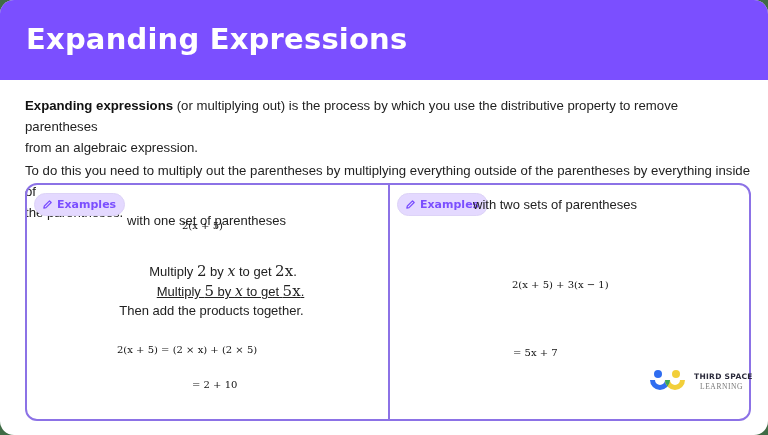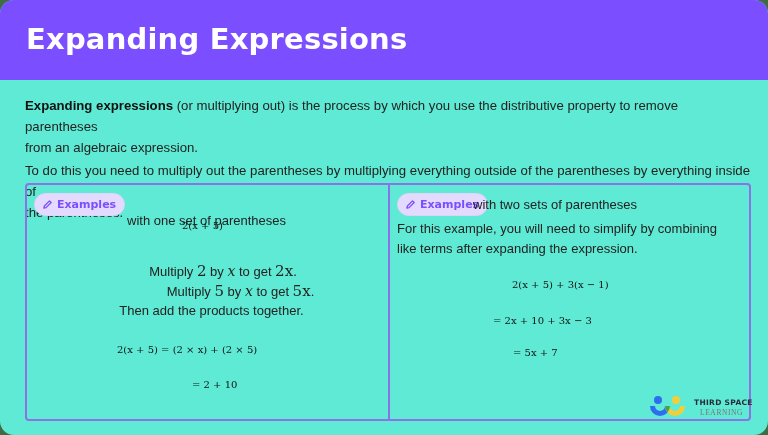--- a/index.html
+++ b/index.html
@@ -1,39 +1,39 @@
 <!DOCTYPE html>
 <html><head>
   <meta charset="utf-8">
   <style>
     * { box-sizing: border-box; margin: 0; padding: 0; }
     html, body { width: 768px; height: 435px; overflow: hidden; background: #3f6b45; }
     .page {
       position: absolute; left: 0; top: 0; width: 768px; height: 435px;
-      background: #5eead4; border-radius: 14px 14px 14px 14px; overflow: hidden;
+      background: #ffffff; border-radius: 14px 14px 14px 14px; overflow: hidden;
       font-family: "Liberation Sans", "DejaVu Sans", sans-serif; color: #1f1f1f;
     }
     .header {
       position: absolute; left: 0; top: 0; width: 768px; height: 80px;
       background: #7b4fff;
     }
     .header-title {
       position: absolute; left: 26px; top: 22px;
       font-family: "DejaVu Sans", sans-serif; font-weight: bold;
       font-size: 29px; color: #ffffff; letter-spacing: 0.2px;
     }
     .intro {
       position: absolute; left: 25px; top: 95px; width: 725px;
       font-size: 13.2px; line-height: 21px; color: #222;
     }
     .intro p { margin-bottom: 2px; }
     .intro b { font-weight: bold; color: #111; }
     .examples-box {
       position: absolute; left: 25px; top: 183px; width: 726px; height: 238px;
-      border: 2px solid #8c72e6; border-radius: 4px;
+      border: 2px solid #8c72e6; border-radius: 12px;
     }
     .divider {
       position: absolute; left: 361px; top: 0; width: 2px; height: 234px;
       background: #8c72e6;
     }
     .pill {
       position: absolute; height: 23px; padding: 0 8px 0 7px;
       background: #e4d9ff; border-radius: 12px; border: 1px solid #ddd3f7;
       display: flex; align-items: center; gap: 4px;
       color: #7b4fff; font-size: 11px; font-weight: bold;
@@ -49,21 +49,21 @@
     }
     .center-line {
       position: absolute; font-size: 13px; color: #222; text-align: center; white-space: nowrap;
     }
     .center-line .m { font-family: "DejaVu Serif", "Liberation Serif", serif; font-size: 15px; }
     .center-line .mi { font-family: "DejaVu Serif", "Liberation Serif", serif; font-style: italic; font-size: 14px; }
     .para {
       position: absolute; font-size: 13px; line-height: 20px; color: #222;
     }
     .logo {
-      position: absolute; left: 648px; top: 395px; display: flex; align-items: center; gap: 6px;
+      position: absolute; left: 648px; top: 369px; display: flex; align-items: center; gap: 6px;
     }
     .logo-text { display: flex; flex-direction: column; line-height: 10px; }
     .logo-text .t1 { font-size: 7.5px; font-weight: bold; color: #2a2a3a; letter-spacing: 0.3px; font-family: "DejaVu Sans", sans-serif; }
     .logo-text .t2 { font-size: 7.5px; color: #777; letter-spacing: 0.6px; padding-left: 6px; font-family: Liberation Serif, serif; }
   </style>
 </head>
 <body>
 
 <div class="page">
 
@@ -93,43 +93,38 @@
     </div>
     <div class="label-text" style="left:84px; top:28px;margin-left:16px;">with one set of parentheses</div>
 
     <div class="math" style="left:155px; top:35px;">
       <span>2(x + 5)</span>
     </div>
 
     <div class="center-line" style="left:0; width:392px; top:77px;">
       <span>Multiply </span><span class="m">2</span><span> by </span><span class="mi">x</span><span> to get </span><span class="m">2x</span><span>.</span>
     </div>
-    <div class="center-line" style="left:16px; width:395px; top:97px;">
+    <div class="center-line" style="left:6px; width:395px; top:97px;text-decoration:underline;">
       <span>Multiply </span><span class="m">5</span><span> by </span><span class="mi">x</span><span> to get </span><span class="m">5x</span><span>.</span>
     </div>
     <div class="center-line" style="left:0; width:361px; top:118px;padding-left:8px;">Then add the products together.</div>
 
     <div class="math" style="left:90px; top:159px;">2(x + 5) = (2 × x) + (2 × 5)</div>
     <div class="math" style="left:165px; top:194px;">= 2 + 10</div>
 
     <div class="pill" style="left:370px; top:8px;">
       <svg viewBox="0 0 12 12">
           <path d="M2 10 L2.6 7.6 L8.2 2 L10 3.8 L4.4 9.4 Z" fill="none" stroke="#7b4fff" stroke-width="1.4" stroke-linejoin="round"></path>
         </svg>
       <span>Examples</span>
     </div>
     <div class="label-text" style="left:446px; top:12px;">with two sets of parentheses</div>
 
-    <div class="para" style="left:370px; top:34px;">
-      <span>For this example, you will need to simplify by combining</span><br>
-      <span>like terms after expanding the expression.</span>
-    </div>
 
     <div class="math" style="left:485px; top:94px;">2(x + 5) + 3(x − 1)</div>
-    <div class="math" style="left:466px; top:130px;">= 2x + 10 + 3x − 3</div>
     <div class="math" style="left:486px; top:162px;">= 5x + 7</div>
   </div>
 
   <div class="logo">
     <svg width="40" height="26" viewBox="0 0 40 26">
       <circle cx="10" cy="5" r="4" fill="#2f6df0"></circle>
       <circle cx="28" cy="5" r="4" fill="#f2cf3a"></circle>
       <path d="M2 11 A10 10 0 0 0 22 11 L17 11 A5 5 0 0 1 7 11 Z" fill="#2f6df0"></path>
       <path d="M17 11 A10 10 0 0 0 37 11 L32 11 A5 5 0 0 1 22 11 Z" fill="#f2cf3a"></path>
       <path d="M17 11 L22 11 A10 10 0 0 1 19.5 17.5 A10 10 0 0 1 17 11 Z" fill="#3aa65a"></path>

